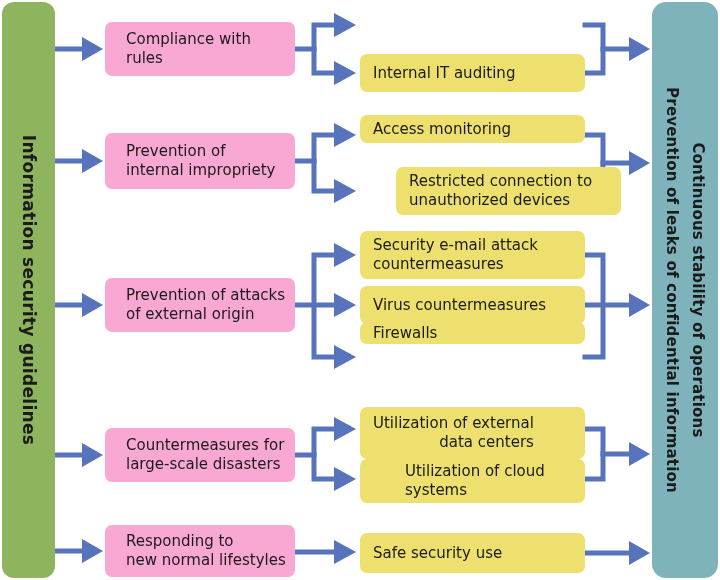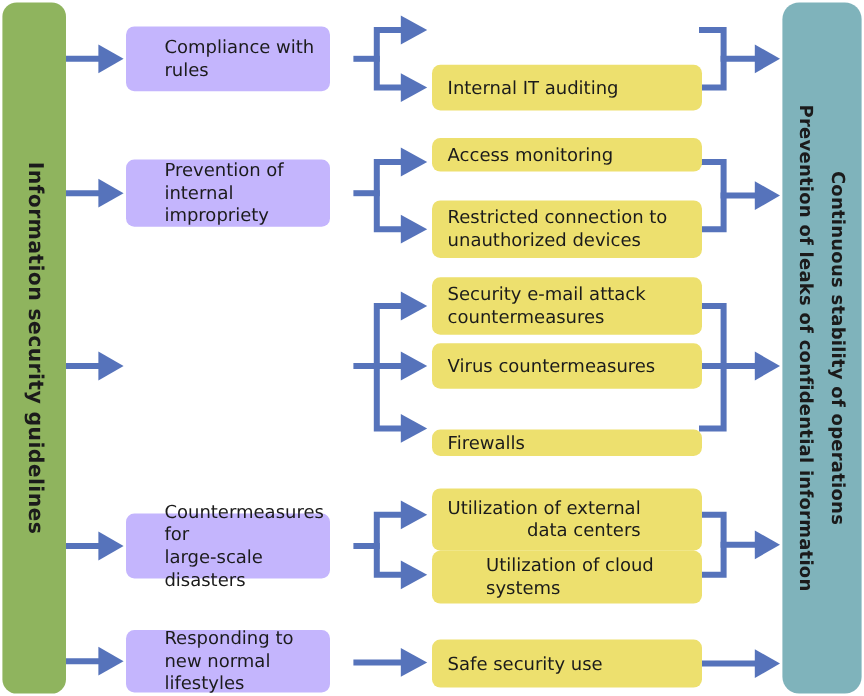--- a/index.html
+++ b/index.html
@@ -20,22 +20,22 @@
   }
   .vtext.green-label { font-size:17px; letter-spacing:0.3px; }
   .vtext.right-label { font-size:15px; line-height:26px; letter-spacing:0.2px; }
 
   .box {
     position:absolute; box-sizing:border-box;
     display:flex; align-items:center;
     font-size:15px; line-height:1.25; white-space:pre-line;
   }
   .cat {
-    left:105px; width:170px; background:#c4b5fd;
-    border-radius:7px; padding-left:32px; padding-right:4px;
+    left:105px; width:190px; background:#f9a8d4;
+    border-radius:7px; padding-left:21px; padding-right:4px;
   }
   .mea {
     left:360px; width:225px; background:#EDE06E;
     border-radius:7px; padding-left:13px; padding-right:2px;
   }
 </style>
 </head>
 <body>
 
 <div class="canvas">
@@ -133,34 +133,36 @@
   <div class="vbar right">
     <div class="vtext right-label">
       <div>Continuous stability of operations</div>
       <div>Prevention of leaks of confidential information</div>
     </div>
   </div>
 
   <div class="box cat" style="top:22px;height:54px;">Compliance with rules</div>
   <div class="box cat" style="top:133px;height:56px;">Prevention of
 internal impropriety</div>
+  <div class="box cat" style="top:278px;height:54px;">Prevention of attacks
+of external origin</div>
   <div class="box cat" style="top:525px;height:52px;">Responding to
 new normal lifestyles</div>
   <div class="box cat" style="top:428px;height:54px;">Countermeasures for
 large-scale disasters</div>
 
   <div class="box mea" style="top:54px;height:38px;">Internal IT auditing</div>
 
   <div class="box mea" style="top:115px;height:28px;">Access monitoring</div>
-  <div class="box mea" style="top:167px;height:48px;">Restricted connection to
+  <div class="box mea" style="top:167px;height:48px;margin-left:36px;">Restricted connection to
 unauthorized devices</div>
 
   <div class="box mea" style="top:231px;height:48px;">Security e-mail attack
 countermeasures</div>
   <div class="box mea" style="top:286px;height:38px;">Virus countermeasures</div>
-  <div class="box mea" style="top:358px;height:22px;text-align:center;">Firewalls</div>
+  <div class="box mea" style="top:322px;height:22px;text-align:center;">Firewalls</div>
 
   <div class="box mea" style="top:407px;height:52px;text-align:right;">Utilization of external
 data centers</div>
   <div class="box mea" style="top:459px;height:44px;padding-left:45px;">Utilization of cloud systems</div>
 
   <div class="box mea" style="top:533px;height:40px;">Safe security use</div>
 </div>
 
 </body></html>

